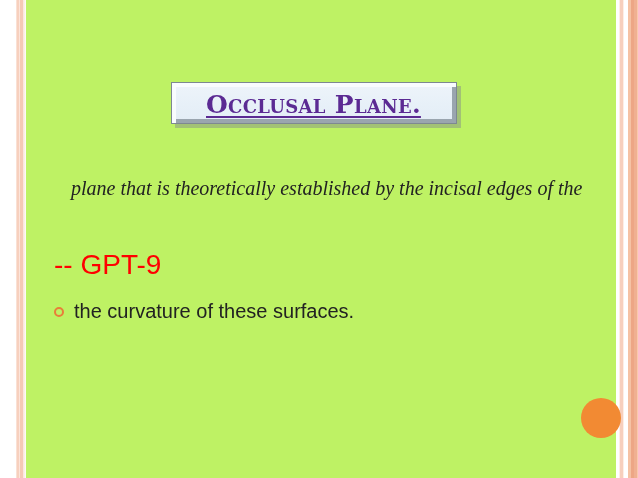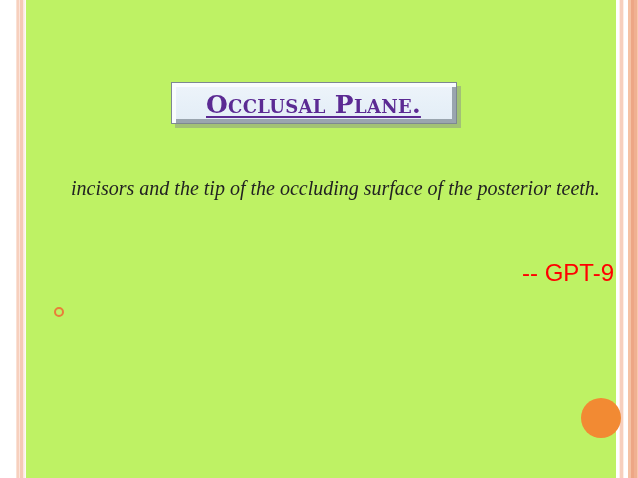--- a/index.html
+++ b/index.html
@@ -84,25 +84,25 @@
     font-style: italic;
     font-size: 20px;
     line-height: 27px;
     color: #222222;
   }
   .definition .line { white-space: nowrap; }
   .definition .line.cont { padding-left: 17px; }
 
   .attribution {
     position: absolute;
-    left: 38px; top: 259px;
+    left: 38px; top: 249px;
     width: 560px;
-    text-align: right;
+    text-align: left;
     font-family: "Liberation Sans", sans-serif;
-    font-size: 24px;
+    font-size: 28px;
     color: #ff0000;
     white-space: nowrap;
   }
 
   
   .bullet-block {
     position: absolute;
     left: 38px; top: 298px;
     width: 570px;
     display: flex;
@@ -140,26 +140,27 @@
 <div id="slide">
 
   <div class="left-border"></div>
   <div class="right-border"></div>
 
   <div class="title-box">
     <div class="title-text">Occlusal Plane.</div>
   </div>
 
   <div class="definition">
-    <div class="line cont">incisors and the tip of the occluding surface of the posterior teeth.</div>
+    <div class="line cont">plane that is theoretically established by the incisal edges of the</div>
   </div>
 
   <div class="attribution">-- GPT-9</div>
 
   <div class="bullet-block">
     <span class="bullet-marker"></span>
     <div class="bullet-text">
+      <div class="line">the curvature of these surfaces.</div>
     </div>
   </div>
 
   <div class="corner-circle"></div>
 
 </div>
 
 </body></html>

